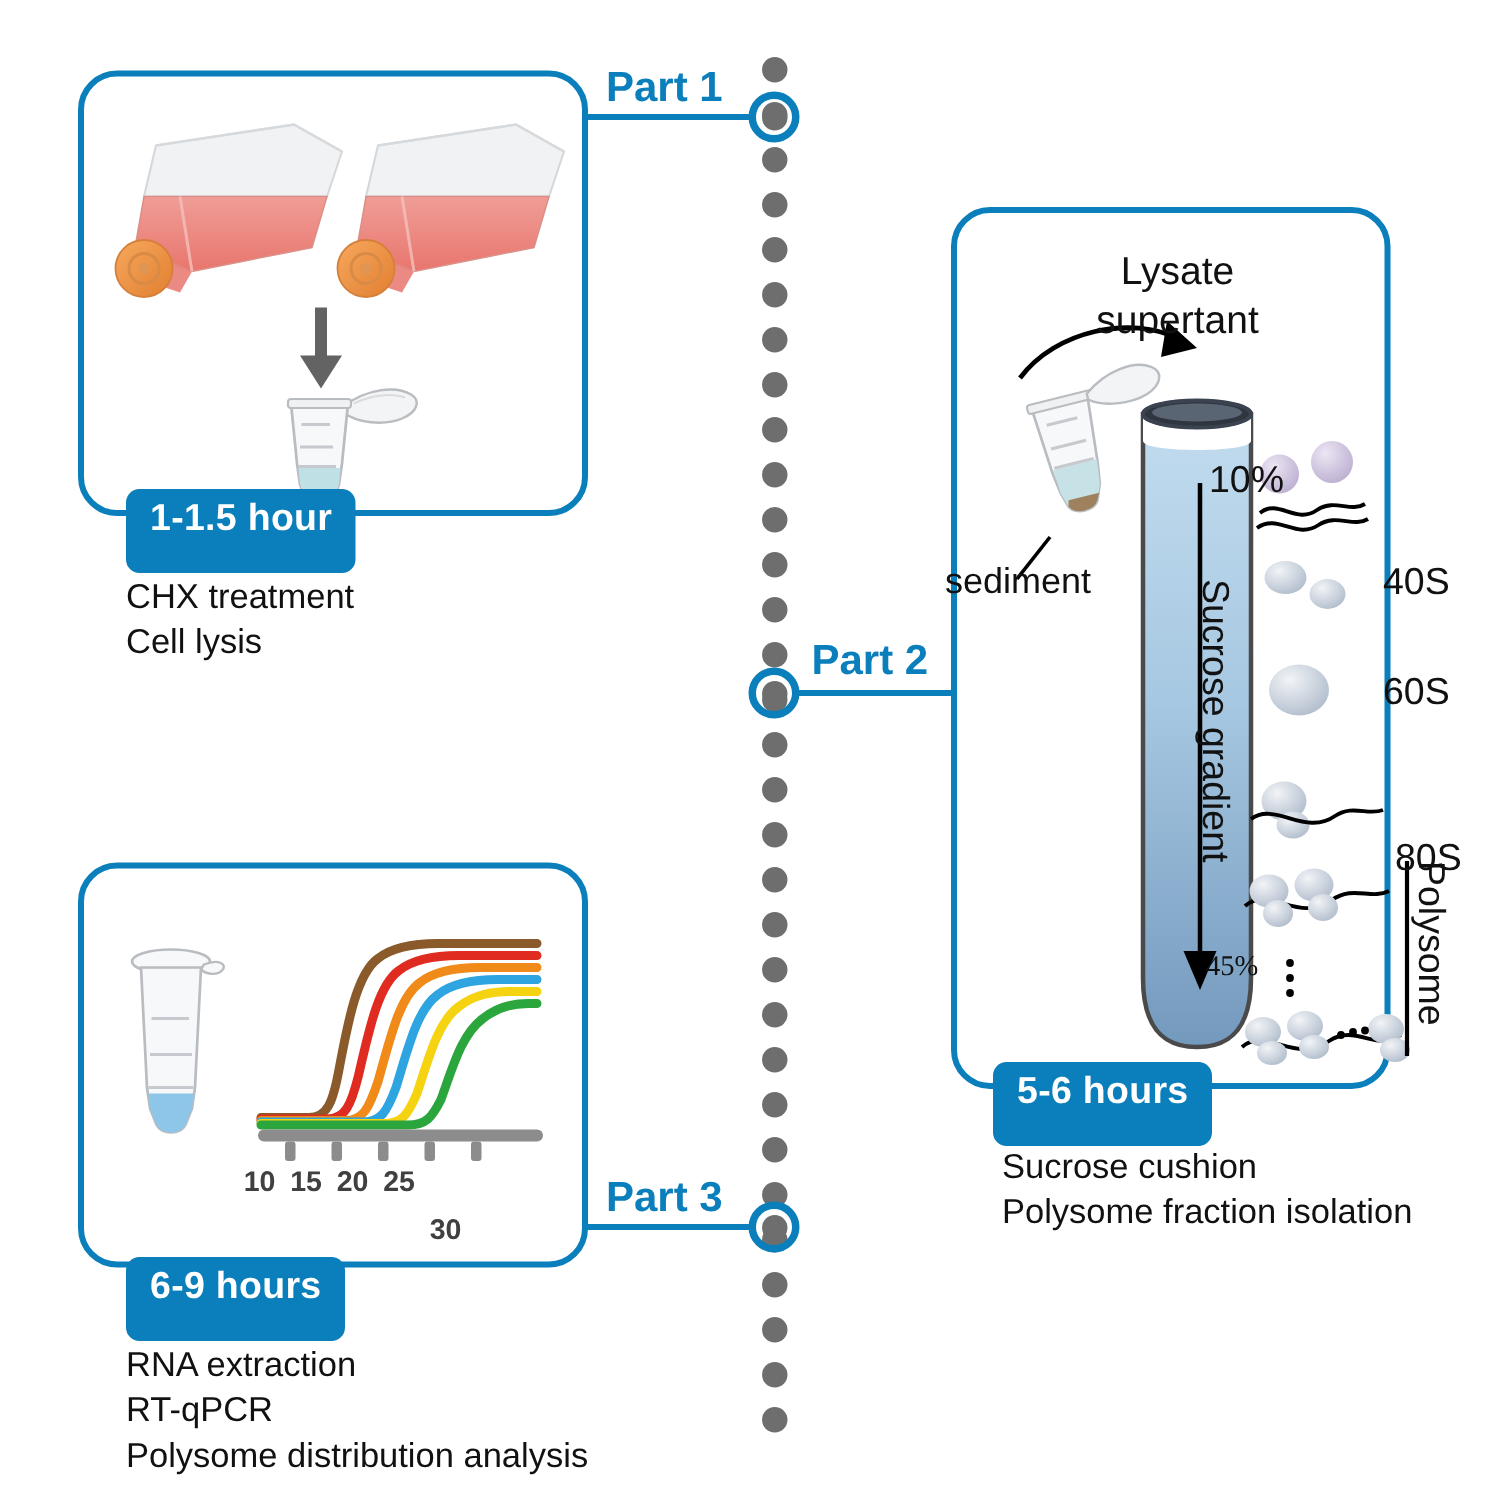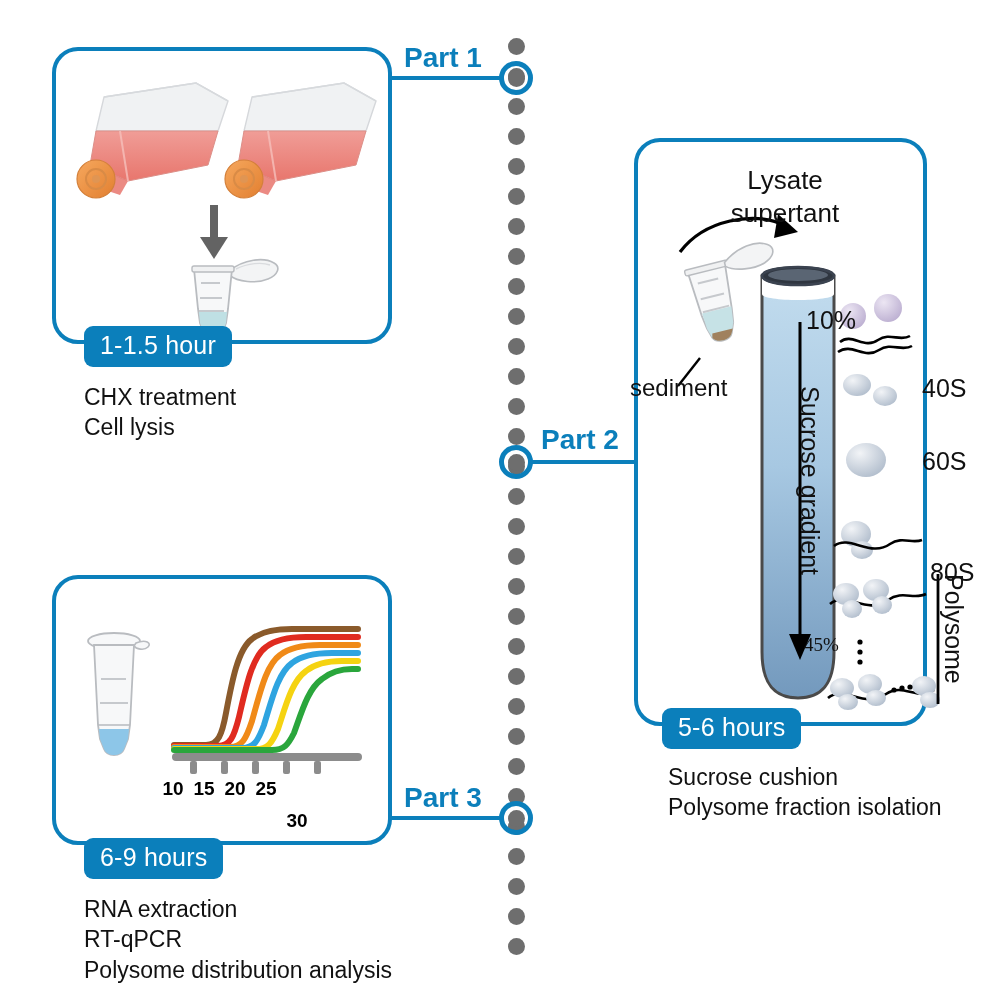--- a/index.html
+++ b/index.html
@@ -26,25 +26,25 @@
     border-radius: 26px;
     background: #ffffff;
     box-sizing: border-box;
   }
 
   
   .time-badge {
     position: absolute;
     background: #0b7fbb;
     color: #ffffff;
-    font-weight: normal;
+    font-weight: bold;
     font-size: 25px;
     letter-spacing: 0.2px;
     border-radius: 9px;
-    padding: 6px 16px 9px 16px;
+    padding: 6px 16px 24px 16px;
     white-space: nowrap;
     line-height: 1.05;
   }
 
   
   .caption {
     position: absolute;
     font-size: 23px;
     color: #111111;
     line-height: 1.32;
@@ -93,21 +93,21 @@
     position: absolute;
     color: #111111;
     white-space: nowrap;
     transform-origin: 0 0;
   }
 
   
   .tick-label {
     position: absolute;
     font-size: 19px;
-    color: #000000;
+    color: #404040;
     font-weight: bold;
     text-align: center;
     width: 34px;
   }
 </style>
 </head>
 <body>
 
 <div id="stage">
 

